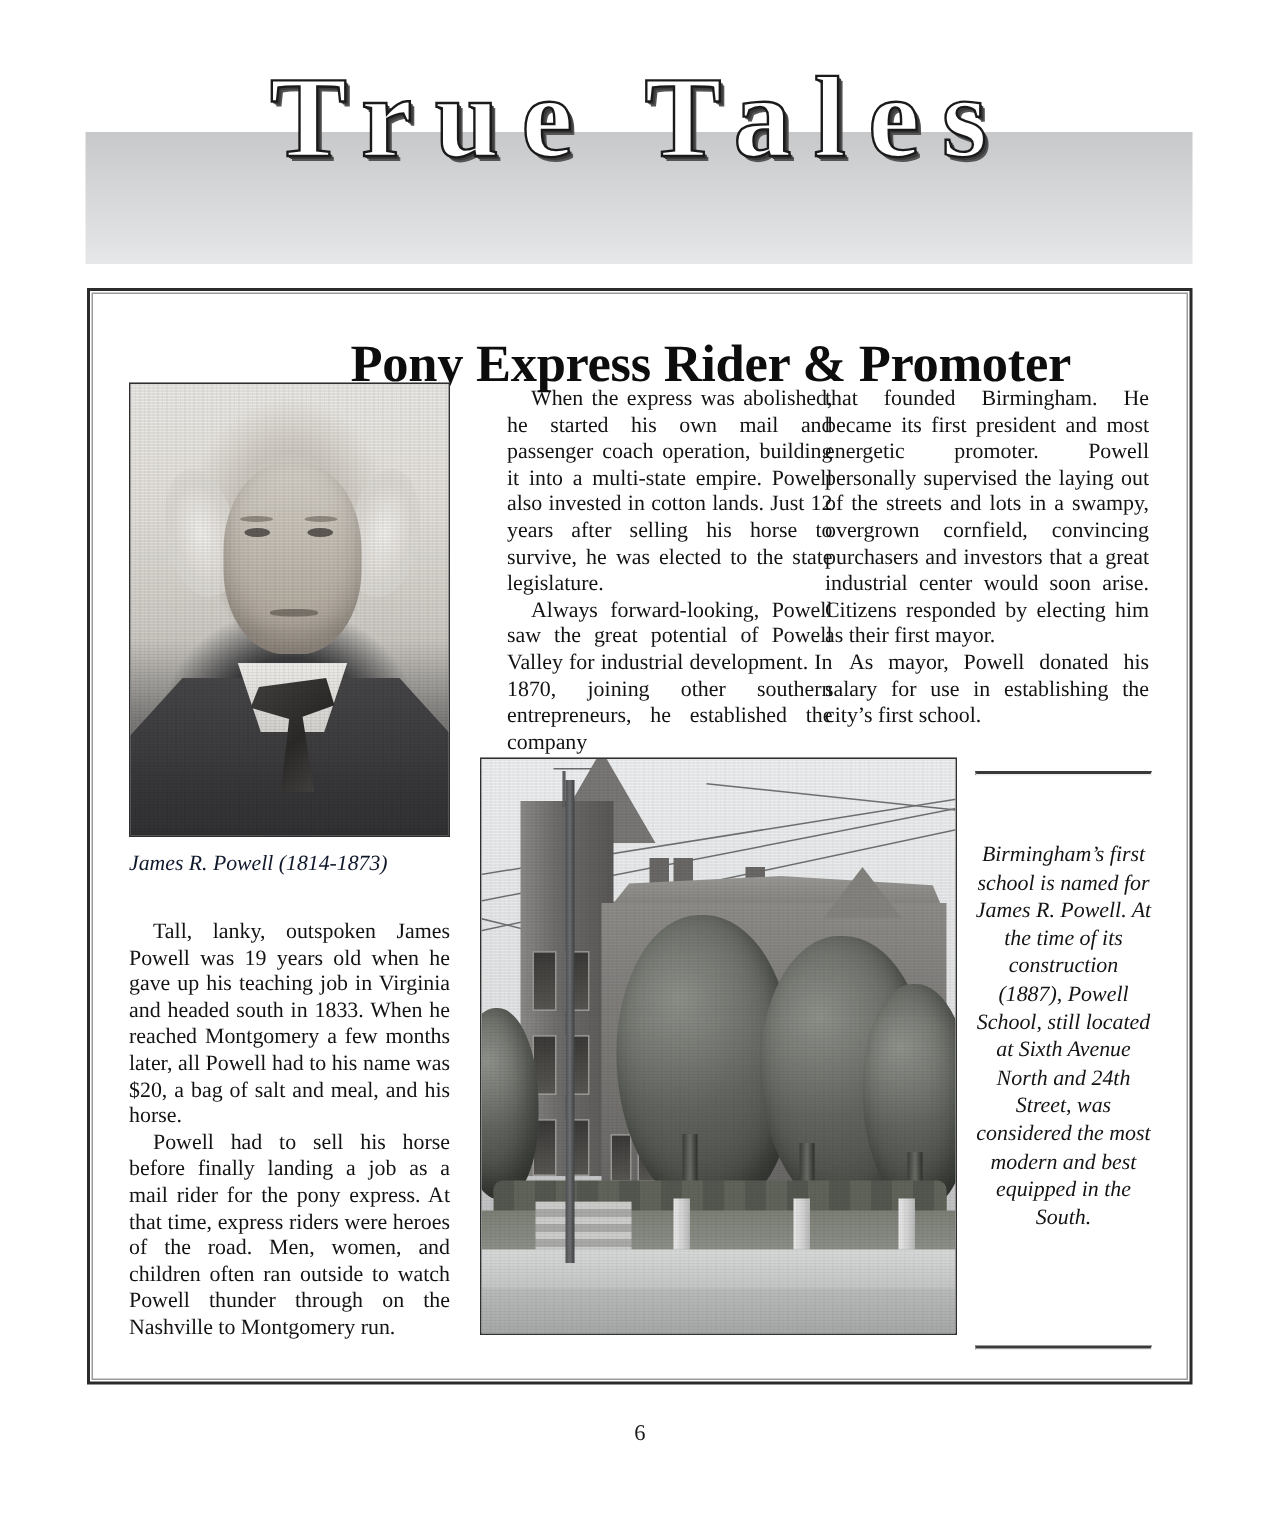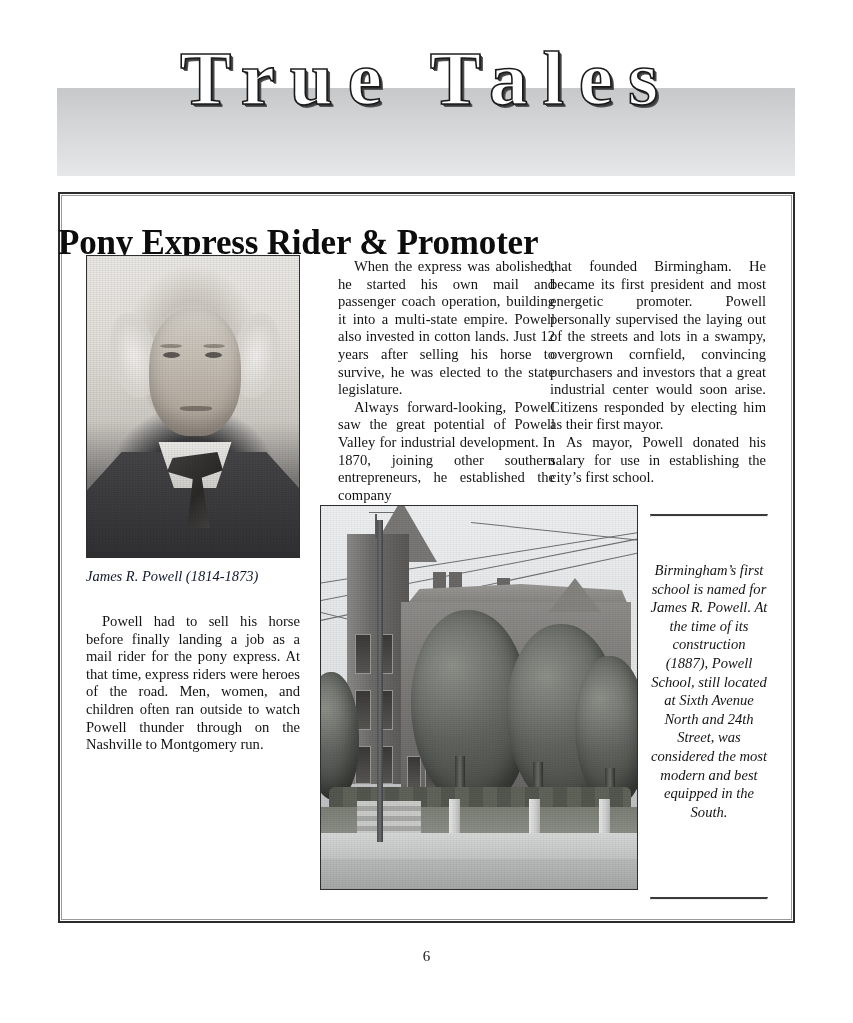--- a/index.html
+++ b/index.html
@@ -81,21 +81,21 @@
     border: 1px solid #9a9a9a;
     pointer-events: none;
   }
 
   
   #headline {
     position: absolute;
     left: 58px;
     top: 200px;
     width: 656px;
-    text-align: left;
+    text-align: right;
     font-family: "Liberation Serif", "DejaVu Serif", serif;
     font-size: 35px;
     font-weight: 700;
     color: #0d0d0d;
     letter-spacing: -0.2px;
     white-space: nowrap;
   }
 
   
   #portrait-figure {
@@ -413,20 +413,21 @@
     <div class="portrait-mouth"></div>
     <div class="portrait-body"></div>
     <div class="portrait-collar"></div>
     <div class="portrait-tie"></div>
     <div class="portrait-grain"></div>
   </div>
 </figure>
 <figcaption id="portrait-caption">James R. Powell (1814-1873)</figcaption>
 
 <div class="col" id="col-left">
+  <p>Tall, lanky, outspoken James Powell was 19 years old when he gave up his teaching job in Virginia and headed south in 1833. When he reached Montgomery a few months later, all Powell had to his name was $20, a bag of salt and meal, and his horse.</p>
   <p>Powell had to sell his horse before finally landing a job as a mail rider for the pony express. At that time, express riders were heroes of the road.  Men, women, and children often ran outside to watch Powell thunder through on the Nashville to Montgomery run.</p>
 </div>
 
 <div class="col" id="col-mid">
   <p>When the express was abolished, he started his own mail and passenger coach operation, building it into a multi-state empire. Powell also invested in cotton lands. Just 12 years after selling his horse to survive, he was elected to the state legislature.</p>
   <p>Always forward-looking, Powell saw the great potential of Powell Valley for industrial development. In 1870, joining other southern entrepreneurs, he established the company</p>
 </div>
 
 <div class="col" id="col-right">
   <p class="cont">that founded Birmingham. He became its first president and most energetic promoter. Powell personally supervised the laying out of the streets and lots in a swampy, overgrown cornfield, convincing purchasers and investors that a great industrial center would soon arise. Citizens responded by electing him as their first mayor.</p>

